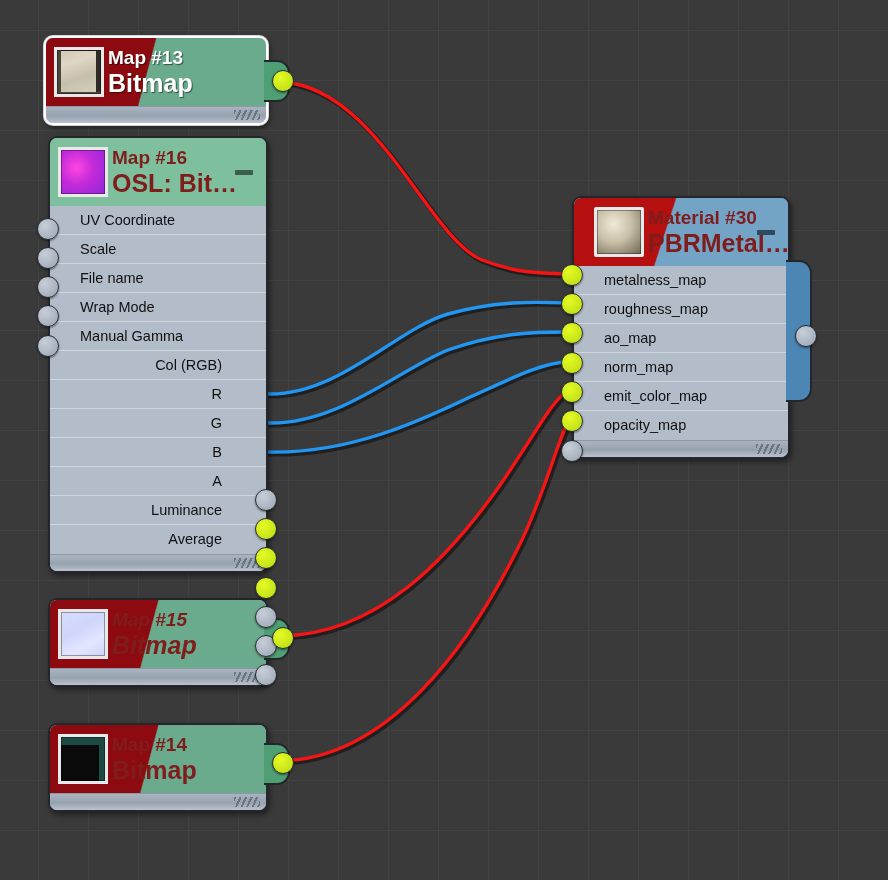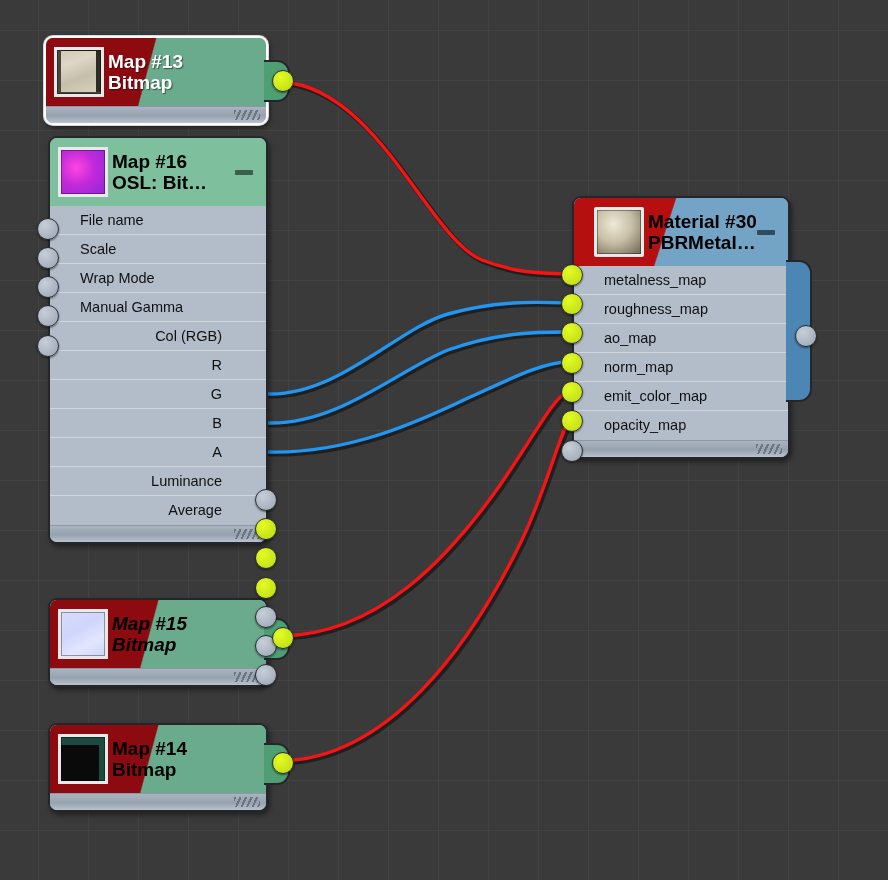--- a/index.html
+++ b/index.html
@@ -73,23 +73,23 @@
   .th-14{background:#0a0a0a;
      box-shadow:inset -12px 14px 0 -6px #1d4a42;}
   .th-30{background:
      radial-gradient(circle at 38% 32%, #efe9d8 0%, #c8bfa6 45%, #6d6452 100%);
      border-radius:2px;}
   .titles{
     position:relative;z-index:2;margin-left:4px;line-height:1.12;
     flex:1 1 auto;min-width:0;
   }
   .t1,.t2{font-weight:bold;font-size:19px;white-space:nowrap;}
-  .t2{font-size:19px;}
+  .t2{font-size:25px;}
   .titles.white .t1,.titles.white .t2{color:#ffffff;text-shadow:1px 1px 1px rgba(0,0,0,.5);}
-  .titles.black .t1,.titles.black .t2{color:#000000;}
+  .titles.black .t1,.titles.black .t2{color:#7f1d1d;}
   .minbtn{
     position:relative;z-index:3;width:18px;height:5px;background:#3c5e4d;
     margin-right:13px;flex:0 0 auto;border-radius:1px;
   }
   .minbtn.mtl{background:#2d4a5e;}
 
   .rows{background:#b3bdc9;padding:0;}
   .row{
     position:relative;height:29px;line-height:29px;
     font-size:14.5px;color:#101010;
@@ -183,22 +183,23 @@
     <div class="node-body">
       <div class="hdr hdr-osl">
         <div class="thumb th-16"></div>
         <div class="titles black">
           <div class="t1">Map #16</div>
           <div class="t2">OSL: Bit…</div>
         </div>
         <div class="minbtn"></div>
       </div>
       <div class="rows">
+        <div class="row left">UV Coordinate</div>
+        <div class="row left">Scale</div>
         <div class="row left">File name</div>
-        <div class="row left">Scale</div>
         <div class="row left">Wrap Mode</div>
         <div class="row left">Manual Gamma</div>
         <div class="row right">Col (RGB)</div>
         <div class="row right">R</div>
         <div class="row right">G</div>
         <div class="row right">B</div>
         <div class="row right">A</div>
         <div class="row right">Luminance</div>
         <div class="row right">Average</div>
       </div>

